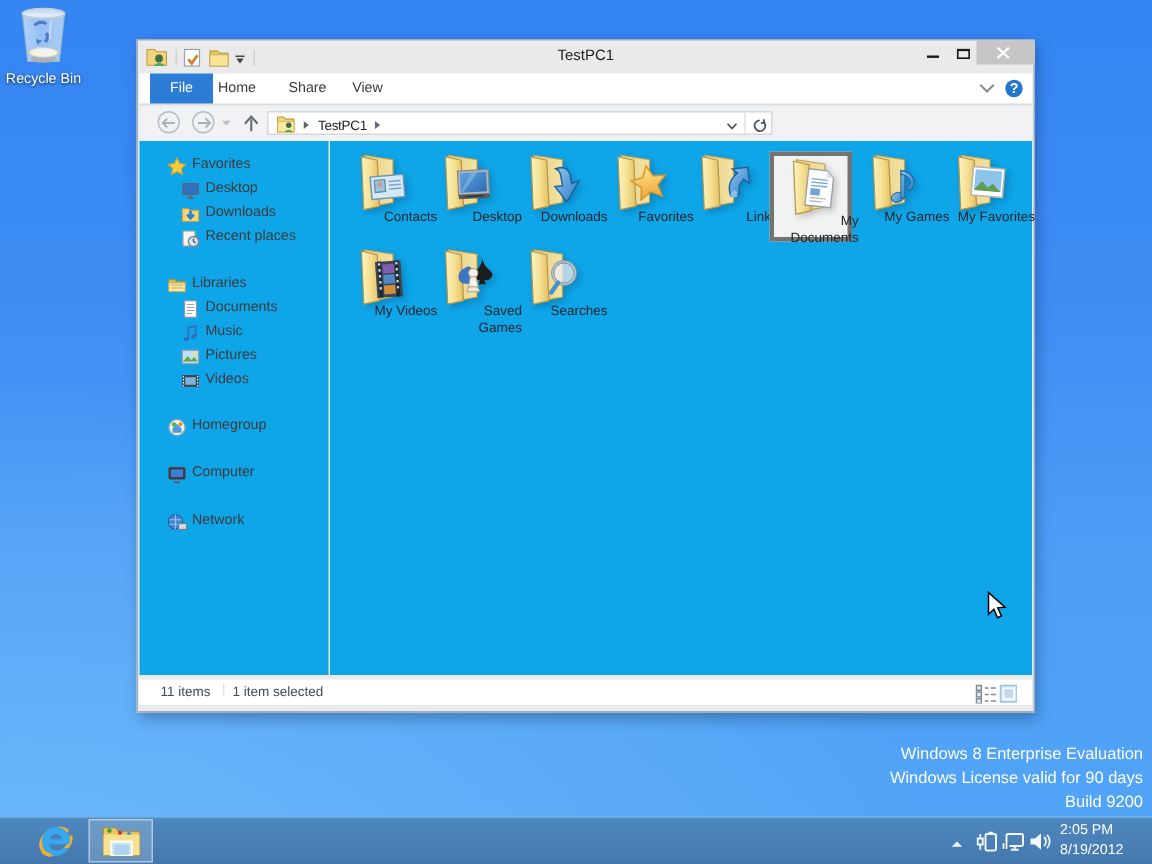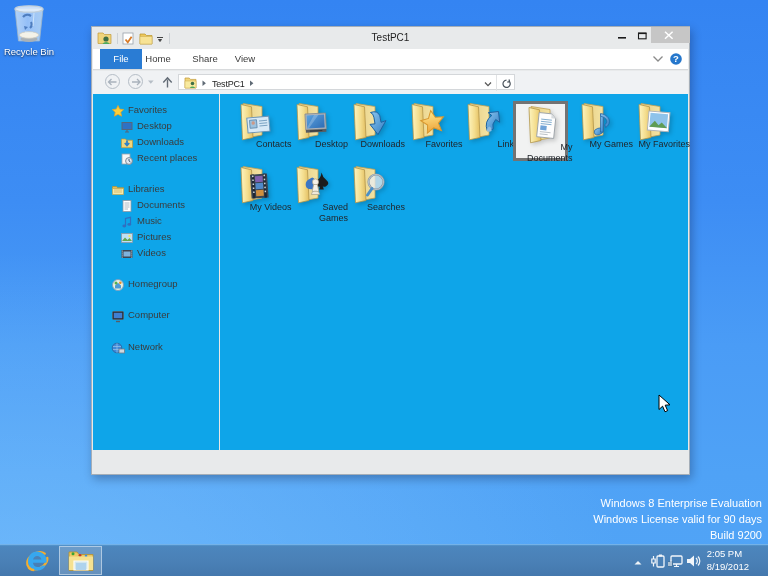--- a/index.html
+++ b/index.html
@@ -382,20 +382,35 @@
                 <rect x="21" y="22" width="7" height="5" fill="#6fa3d8"></rect>
                 <path d="M21,29 h12 M21,31.5 h9" stroke="#b8bec4" stroke-width="1"></path>
               </g>
             </g>
           </svg>
           <div class="tlbl">My<br>Documents</div>
         </div>
       </div>
   </div>
 
+  <div id="statusbar">
+    <span style="position:absolute;left:14px;top:3px;">11 items</span>
+    <span style="position:absolute;left:55px;top:1px;color:#d8d8d8;">|</span>
+    <span style="position:absolute;left:62px;top:3px;">1 item selected</span>
+    <svg width="40" height="14" viewBox="0 0 40 14" style="position:absolute;right:10px;top:2px">
+      <g stroke="#7e8b98" stroke-width="1" fill="none">
+        <rect x="13" y="2" width="3.2" height="3.2" fill="#eaf3e8"></rect>
+        <rect x="13" y="6.4" width="3.2" height="3.2" fill="#f8ece6"></rect>
+        <rect x="13" y="10.8" width="3.2" height="3.2" fill="#e8eef6"></rect>
+        <path d="M18.5,3.6 h2.6 M22.6,3.6 h3.4 M18.5,8 h2.6 M22.6,8 h3.4 M18.5,12.4 h2.6 M22.6,12.4 h3.4"></path>
+      </g>
+      <rect x="29" y="2" width="11" height="11" fill="#d5e8f8" stroke="#98c1e4" stroke-width="1"></rect>
+      <rect x="31" y="4" width="7" height="7" fill="#bfd9ef" stroke="#fff" stroke-width="1"></rect>
+    </svg>
+  </div>
 </div>
 
 <svg class="abs" width="14" height="20" viewBox="0 0 14 20" style="left:658px;top:394px">
   <path d="M1,1 L1,15.5 L4.6,12.2 L7,17.8 L9.6,16.6 L7.2,11.2 L12,10.8 Z" fill="#fff" stroke="#000" stroke-width="1"></path>
 </svg>
 
 <div class="abs" id="taskbar">
   <div style="position:absolute;left:0;right:0;top:0;height:1px;background:#74b2e8;"></div>
   <svg width="26" height="27" viewBox="0 0 26 27" style="position:absolute;left:24px;top:4px">
     <g transform="rotate(-30 13 13)">

